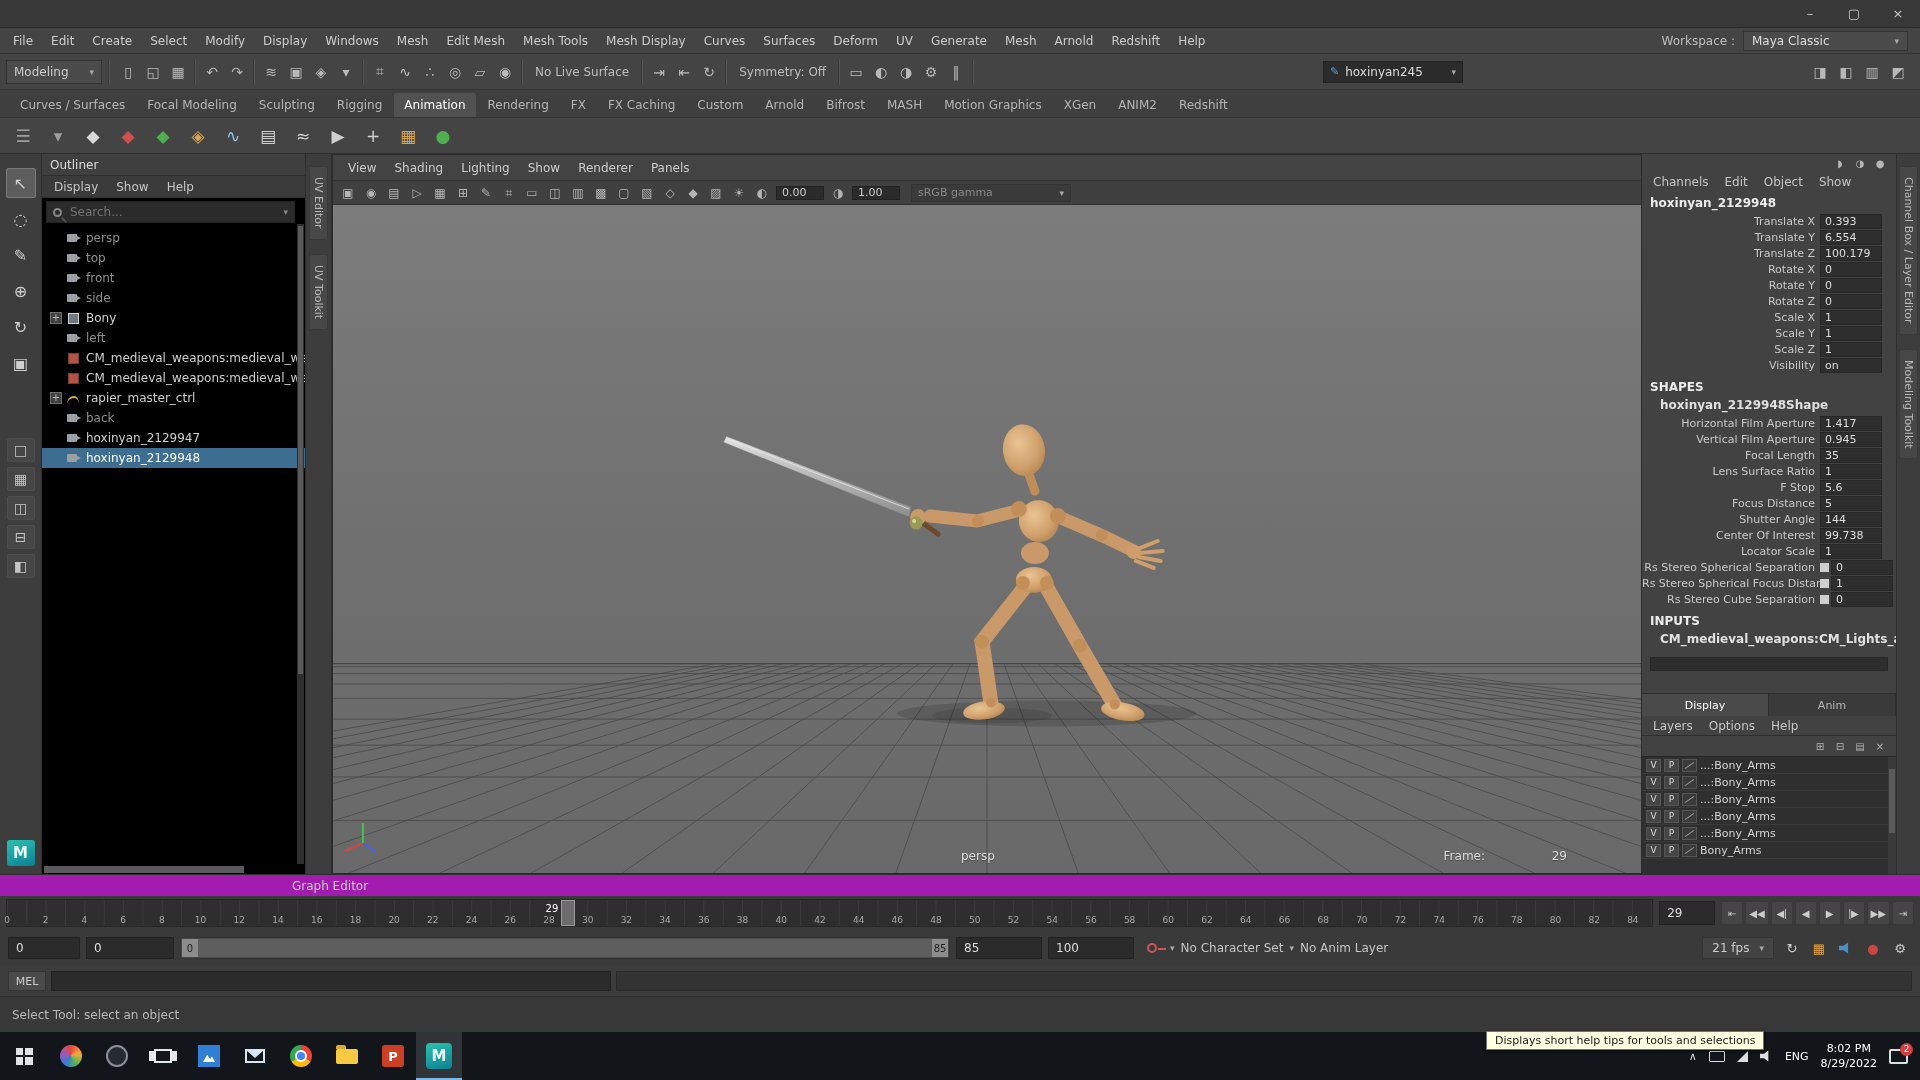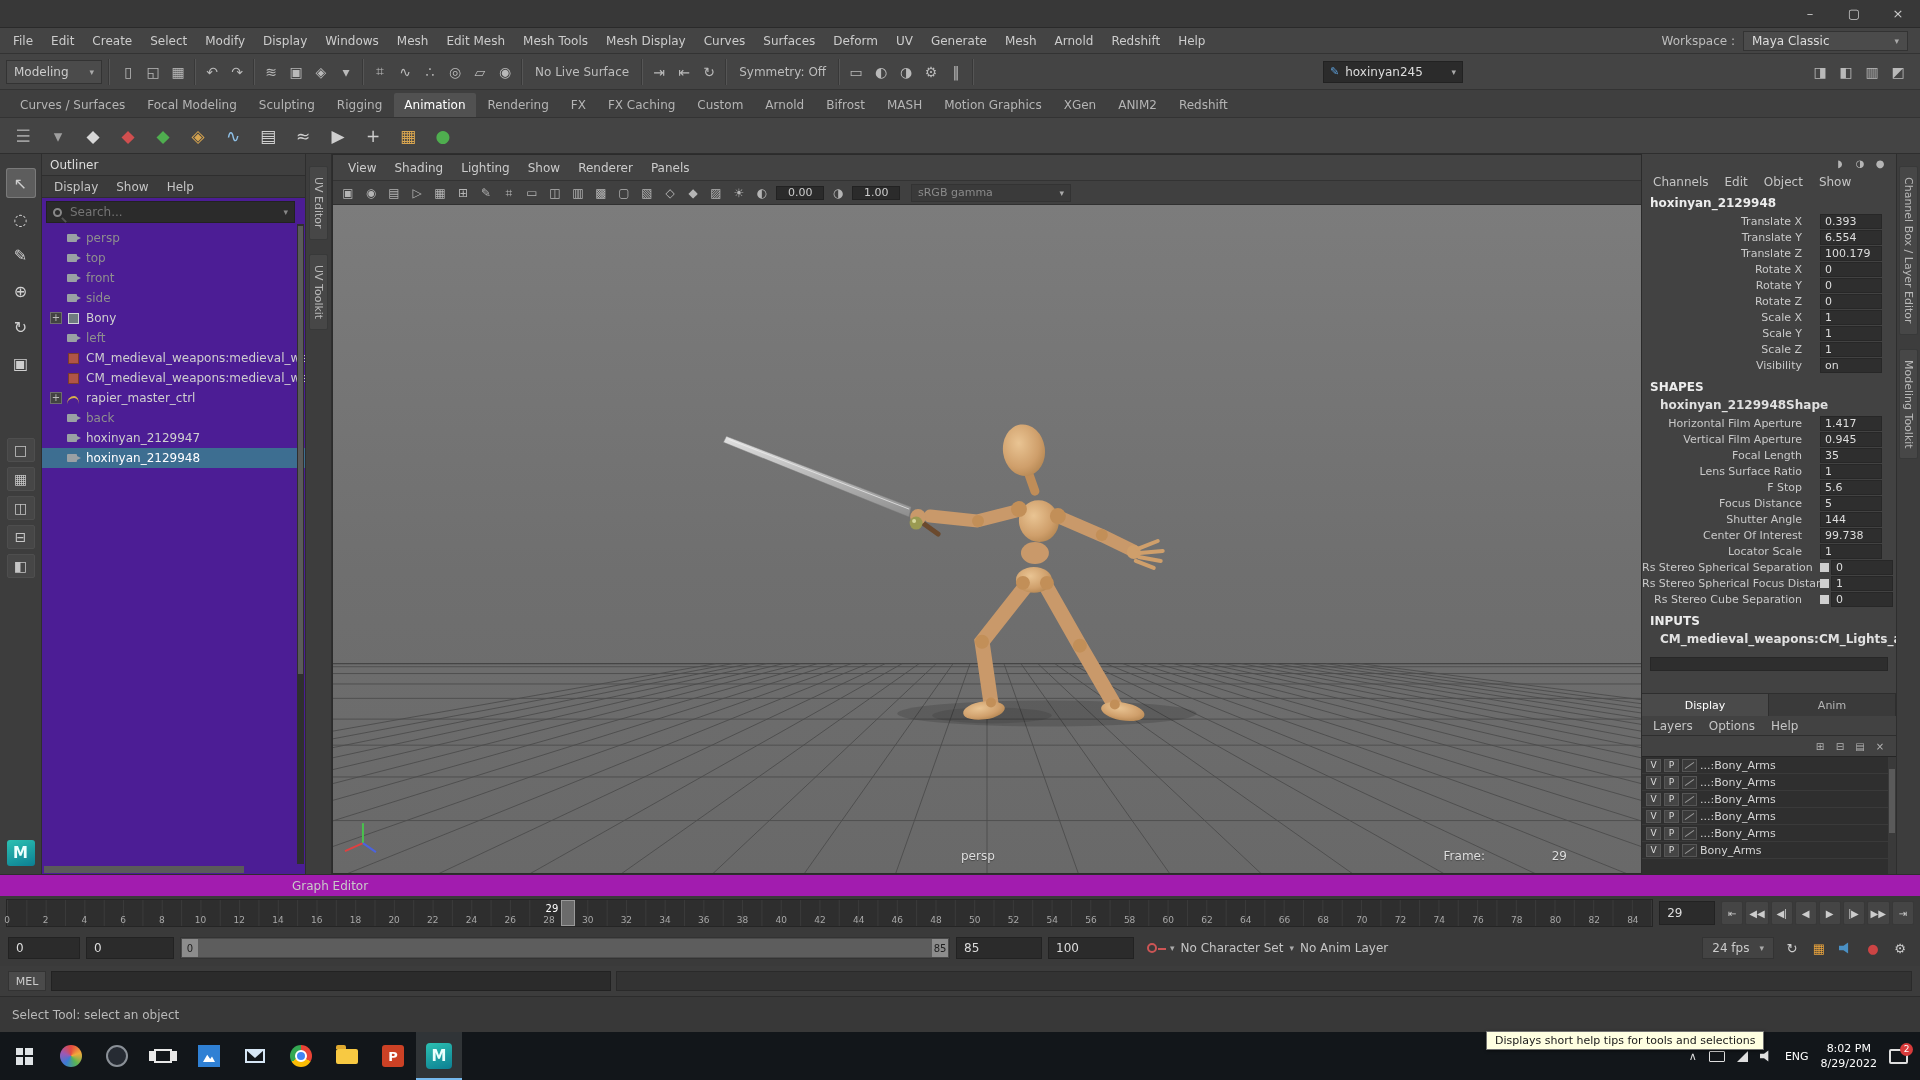--- a/index.html
+++ b/index.html
@@ -44,21 +44,21 @@
   
   #main{top:154px;height:720px;display:flex}
   #toolbox{width:42px;background:#3d3d3d;border-right:1px solid #2e2e2e;display:flex;flex-direction:column;align-items:center;padding-top:14px;gap:6px}
   .tool-btn{width:30px;height:30px;color:#cfcfcf;font-size:16px;border-radius:3px}
   .tool-btn.active{background:#5d5d5d;box-shadow:inset 0 0 0 1px #7a7a7a}
   .tb-spacer{height:48px}
   .layout-btn{width:28px;height:24px;color:#c5c5c5;font-size:14px;border:1px solid #4e4e4e;border-radius:2px;background:#464646}
   #maya-logo{margin-top:auto;margin-bottom:8px;width:28px;height:26px;background:linear-gradient(160deg,#2cc1b2,#0c7f93);border-radius:3px;color:#eafffd;font-weight:bold;font-size:15px}
 
   
-  #outliner{width:264px;background:#4c1d95;border-right:1px solid #2e2e2e;display:flex;flex-direction:column;position:relative}
+  #outliner{width:264px;background:#000000;border-right:1px solid #2e2e2e;display:flex;flex-direction:column;position:relative}
   .panel-title{height:22px;background:#3f3f3f;display:flex;align-items:center;padding:0 8px;border-bottom:1px solid #2e2e2e;color:#ddd}
   .panel-menus{height:22px;display:flex;align-items:center;gap:2px;padding:0 4px;background:#3b3b3b;border-bottom:1px solid #2e2e2e}
   .panel-menu-item{padding:0 8px;color:#c5c5c5}
   #outliner-search{height:22px;margin:3px 10px 3px 4px;background:#2b2b2b;border:1px solid #222;display:flex;align-items:center;padding:0 6px;gap:6px}
   #outliner-search input{flex:1;background:transparent;border:none;outline:none;color:#bbb;font:12px "DejaVu Sans",sans-serif}
   #outliner-items{flex:1;overflow:hidden;padding-top:2px}
   .o-row{height:20px;display:flex;align-items:center;gap:4px;padding-left:8px;color:#cfcfcf;white-space:nowrap}
   .o-row.dim{color:#8f8f8f}
   .o-row.selected{background:#3d6e91;color:#fff}
   .o-expand{width:12px;height:12px;flex:none;font-size:10px;line-height:10px;color:#bbb;text-align:center}
@@ -76,35 +76,35 @@
   .sidestrip{background:#3d3d3d;display:flex;flex-direction:column;align-items:center;padding-top:12px;gap:14px}
   #uvstrip{width:26px;border-right:1px solid #2e2e2e}
   #rightstrip{width:24px;border-left:1px solid #2e2e2e}
   .vtab{writing-mode:vertical-rl;font-size:11px;color:#b8b8b8;background:#474747;border:1px solid #383939;padding:10px 2px;border-radius:2px;white-space:nowrap}
 
   
   #viewport{flex:1;display:flex;flex-direction:column;border:1px solid #2b2b2b}
   #vp-menus{height:26px;display:flex;align-items:center;padding:0 6px;background:#434343;border-bottom:1px solid #333}
   #vp-icons{height:24px;display:flex;align-items:center;gap:1px;padding:0 4px;background:#404040;border-bottom:1px solid #303030}
   .vp-icon{width:22px;height:20px;font-size:12px;color:#b5b5b5}
-  .vp-field{width:48px;height:14px;background:#2b2b2b;border:1px solid #222;color:#ccc;font-size:11px;display:flex;align-items:center;padding:0 11px;margin:0 2px}
+  .vp-field{width:48px;height:14px;background:#2b2b2b;border:1px solid #222;color:#ccc;font-size:11px;display:flex;align-items:center;padding:0 5px;margin:0 2px}
   #vp-colorspace{margin-left:8px;min-width:160px;height:18px;background:#3a3a3a;border:1px solid #333;color:#8a8a8a;font-size:11px;display:flex;align-items:center;justify-content:space-between;padding:0 6px}
   #vp-canvas{flex:1;position:relative;background:linear-gradient(#7c7c7c,#6f6f6f 55%,#696969);overflow:hidden}
   #scene{position:absolute;inset:0;width:100%;height:100%}
   .hud{position:absolute;color:#dedede;font-size:12px;text-shadow:0 1px 1px rgba(0,0,0,.35)}
 
   
   #channelbox{width:254px;background:#424242;display:flex;flex-direction:column;font-size:11px}
   #cb-headicons{height:18px;display:flex;justify-content:flex-end;gap:4px;padding:2px 8px 0}
   .cb-hicon{width:16px;height:14px;font-size:10px;color:#b5b5b5}
   #cb-menus{height:20px;display:flex;align-items:center;gap:2px;padding:0 4px}
   .cb-menu-item{padding:0 7px;font-size:12px;color:#c5c5c5}
   #cb-object{font-size:12px;font-weight:bold;color:#ececec;padding:4px 8px 3px}
   .cb-row{height:16px;display:flex;align-items:center}
-  .cb-label{width:178px;text-align:right;color:#c9c9c9;padding-right:18px;white-space:nowrap;overflow:hidden}
+  .cb-label{width:178px;text-align:right;color:#c9c9c9;padding-right:5px;white-space:nowrap;overflow:hidden}
   .cb-marker{display:none;width:9px;height:9px;background:#cfcfcf;margin-right:2px;flex:none}
   .cb-row.has-marker .cb-marker{display:block}
   .cb-value{width:62px;height:15px;background:#2e2e2e;border:1px solid #272727;color:#dedede;display:flex;align-items:center;padding:0 4px}
   .cb-heading{font-weight:bold;color:#ececec;font-size:12px;padding:7px 8px 2px}
   .cb-subname{font-weight:bold;color:#e0e0e0;font-size:12px;padding:2px 8px 3px 18px;white-space:nowrap;overflow:hidden}
   #cb-emptybar{height:14px;background:#2e2e2e;border:1px solid #272727;margin:8px 8px 0}
 
   #layer-editor{margin-top:auto;border-top:1px solid #2e2e2e;display:flex;flex-direction:column}
   #le-tabs{display:flex;height:22px;background:#3a3a3a}
   .le-tab{flex:1;color:#b5b5b5;border-right:1px solid #2e2e2e;display:flex;align-items:center;justify-content:center}
@@ -851,21 +851,21 @@
     <div class="rs-field" style="width:86px">85</div>
     <div class="rs-field" style="width:86px">100</div>
     <div class="rs-icon c">
         <span class="icon-key"></span>
       </div>
     <span style="font-size:9px;color:#aaa">▾</span>
     <span class="rs-label">No Character Set</span>
     <span style="font-size:9px;color:#aaa">▾</span>
     <span class="rs-label">No Anim Layer</span>
     <div id="fps-box" class="dd">
-      <span>24 fps</span>
+      <span>21 fps</span>
     </div>
     <div id="range-icons" style="display:flex;gap:3px">
         <div class="rs-icon c" style="color: rgb(204, 204, 204);">↻</div>
         <div class="rs-icon c" style="color: rgb(232, 163, 61);">▦</div>
         <div class="rs-icon c">
           <span class="icon-speaker-blue"></span>
         </div>
         <div class="rs-icon c" style="color: rgb(204, 68, 68);">●</div>
         <div class="rs-icon c" style="color: rgb(204, 204, 204);">⚙</div>
       </div>

